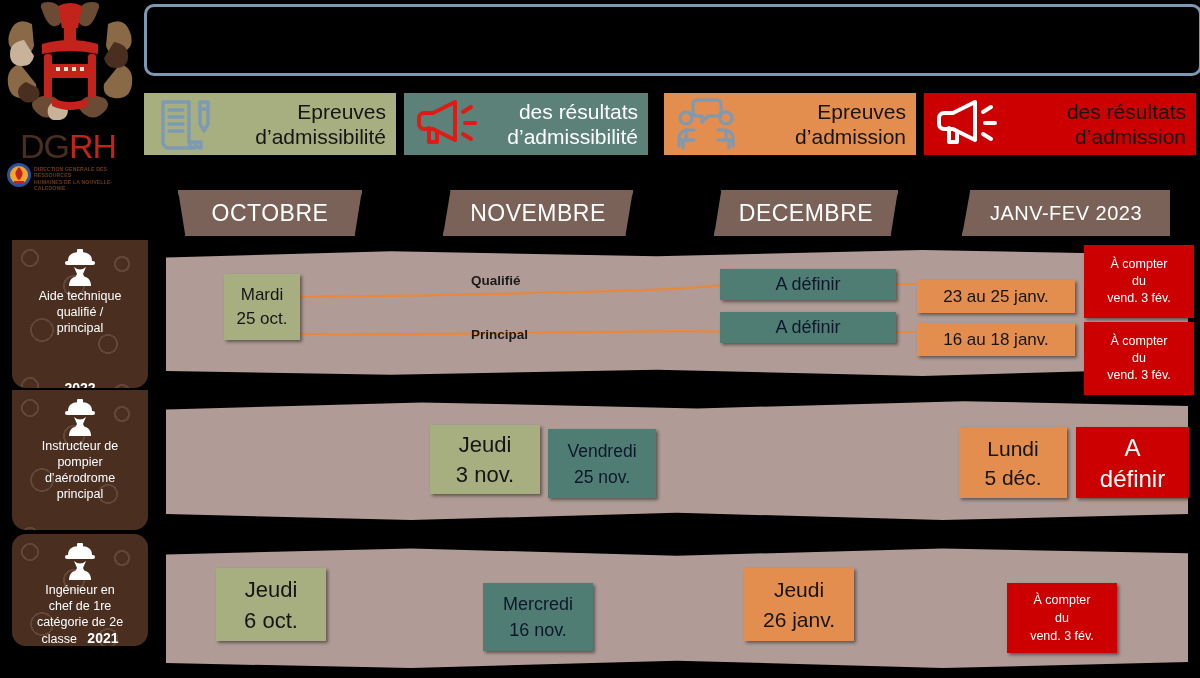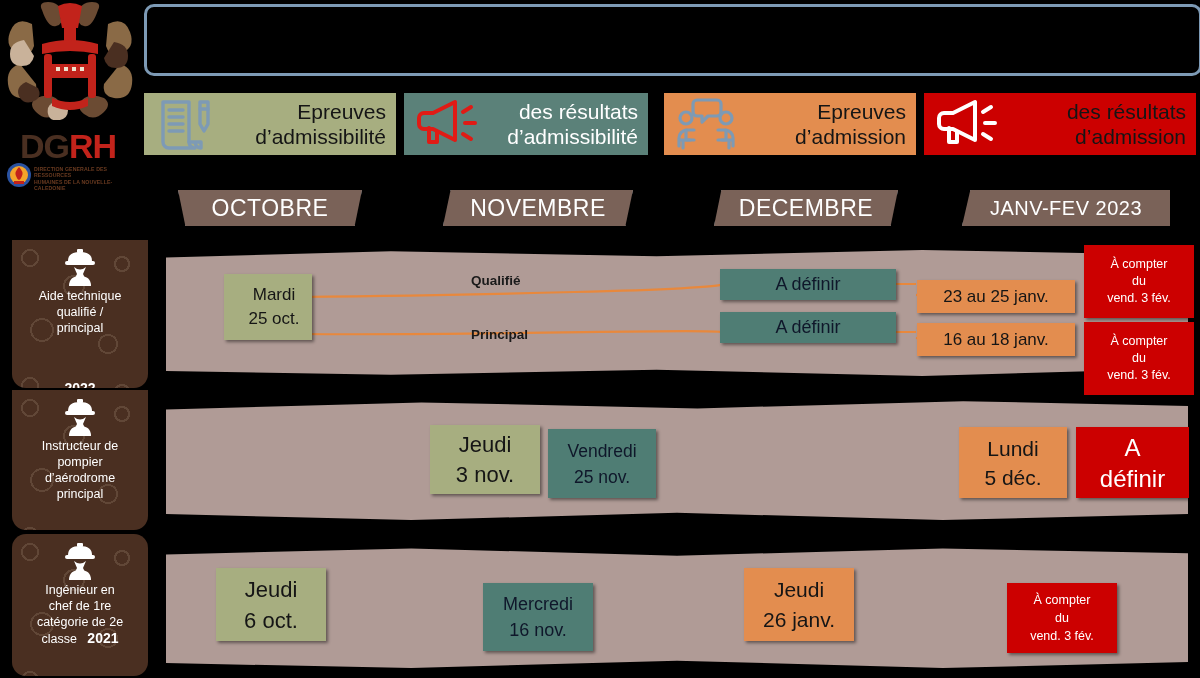--- a/index.html
+++ b/index.html
@@ -5,21 +5,21 @@
   html,body{margin:0;padding:0;background:#000;}
   body{width:1200px;height:678px;position:relative;overflow:hidden;
        font-family:"Liberation Sans", sans-serif;}
 
   .stage{position:absolute;left:0;top:0;width:1200px;height:678px;background:#000;}
 
   
   .logo-wrap{position:absolute;left:0;top:0;width:140px;height:192px;}
   .logo-top{position:absolute;left:2px;top:2px;width:136px;height:118px;}
   .dgrh-txt{position:absolute;left:20px;top:124px;width:116px;height:44px;
-            font-weight:bold;font-size:34px;letter-spacing:-1px;line-height:44px;}
+            font-weight:normal;font-size:34px;letter-spacing:-1px;line-height:44px;}
   .dgrh-d{color:#4a2f21;}
   .dgrh-r{color:#c2231b;}
   .dgrh-sub{position:absolute;left:34px;top:166px;width:104px;height:20px;
             font-size:5.2px;line-height:6.4px;color:#6b3b20;font-weight:bold;
             letter-spacing:.1px;}
   .logo-mark{position:absolute;left:6px;top:162px;width:26px;height:26px;}
 
   
   .title-box{position:absolute;left:144px;top:4px;width:1052px;height:66px;
              border:3px solid #7d9ab5;border-radius:10px;background:#000;}
@@ -33,21 +33,21 @@
   .p1{left:144px;width:252px;background:#a7ae80;}
   .p1 .lbl{color:#151515;}
   .p2{left:404px;width:244px;background:#5b8179;}
   .p2 .lbl{color:#ffffff;}
   .p3{left:664px;width:252px;background:#e38d4f;}
   .p3 .lbl{color:#151515;}
   .p4{left:924px;width:272px;background:#cc0000;}
   .p4 .lbl{color:#151515;}
 
   
-  .month{position:absolute;top:190px;height:36px;background:#7a6258;
+  .month{position:absolute;top:190px;height:46px;background:#7a6258;
          color:#fff;font-size:23px;display:flex;align-items:center;
          justify-content:center;letter-spacing:.5px;
          box-shadow:0 0 0 1px #8f9fae;}
   .m1{left:178px;width:184px;
       clip-path:polygon(0 0,100% 0,96% 100%,4% 100%);}
   .m2{left:443px;width:190px;
       clip-path:polygon(4% 0,100% 0,96% 100%,0 100%);}
   .m3{left:714px;width:184px;
       clip-path:polygon(4% 0,100% 0,96% 100%,0 100%);}
   .m4{left:962px;width:208px;font-size:20px;
@@ -65,21 +65,21 @@
           radial-gradient(circle at 30px 90px, transparent 10px, #d8c7ab 10px, #d8c7ab 12px, transparent 12px),
           radial-gradient(circle at 96px 104px, transparent 8px, #d8c7ab 8px, #d8c7ab 10px, transparent 10px);
         background-repeat:repeat;background-size:136px 128px;}
   .role .ico{position:relative;height:40px;display:flex;align-items:flex-end;
              justify-content:center;padding-top:6px;}
   .role .txt{position:relative;padding:2px 8px 8px;font-size:12.5px;
              line-height:16px;}
   .role .yr{font-weight:bold;font-size:14px;margin-top:44px;}
   .r1{top:240px;height:148px;}
   .r2{top:390px;height:140px;border-radius:0 0 14px 14px;}
-  .r3{top:534px;height:142px;border-radius:14px;}
+  .r3{top:534px;height:112px;border-radius:14px;}
   .r1,.r2{border-radius:0 0 14px 14px;}
 
   
   .band{position:absolute;left:166px;width:1022px;background:#b09b96;}
   .b1{top:250px;height:126px;
       clip-path:polygon(0 6%,22% 1%,48% 5%,74% 0%,100% 4%,100% 94%,74% 100%,48% 95%,22% 99%,0 96%);}
   .b2{top:400px;height:120px;
       clip-path:polygon(0 8%,25% 2%,52% 7%,78% 1%,100% 5%,100% 95%,76% 100%,50% 94%,24% 100%,0 95%);}
   .b3{top:546px;height:122px;
       clip-path:polygon(0 7%,24% 2%,50% 8%,76% 2%,100% 6%,100% 95%,76% 100%,50% 94%,24% 100%,0 96%);}
@@ -311,21 +311,21 @@
       </svg>
     </div>
     <div class="txt">
       <div>Ingénieur en</div>
       <div>chef de 1re</div>
       <div>catégorie de 2e</div>
       <div><span>classe</span>&nbsp;&nbsp;&nbsp;<span class="yr">2021</span></div>
     </div>
   </div>
 
-  <div class="chip c-green" style="left:224px;top:274px;width:76px;height:66px;font-size:17px;line-height:24px;padding-left:12px;">
+  <div class="chip c-green" style="left:224px;top:274px;width:76px;height:66px;font-size:17px;line-height:24px;">
     <span>Mardi</span>
     <span>25 oct.</span>
   </div>
 
   <div class="ribbon-lbl" style="left:471px;top:273px;">Qualifié</div>
   <div class="ribbon-lbl" style="left:471px;top:327px;">Principal</div>
 
   <div class="chip c-teal" style="left:720px;top:269px;width:176px;height:31px;font-size:18px;">
     <span>A définir</span>
   </div>

